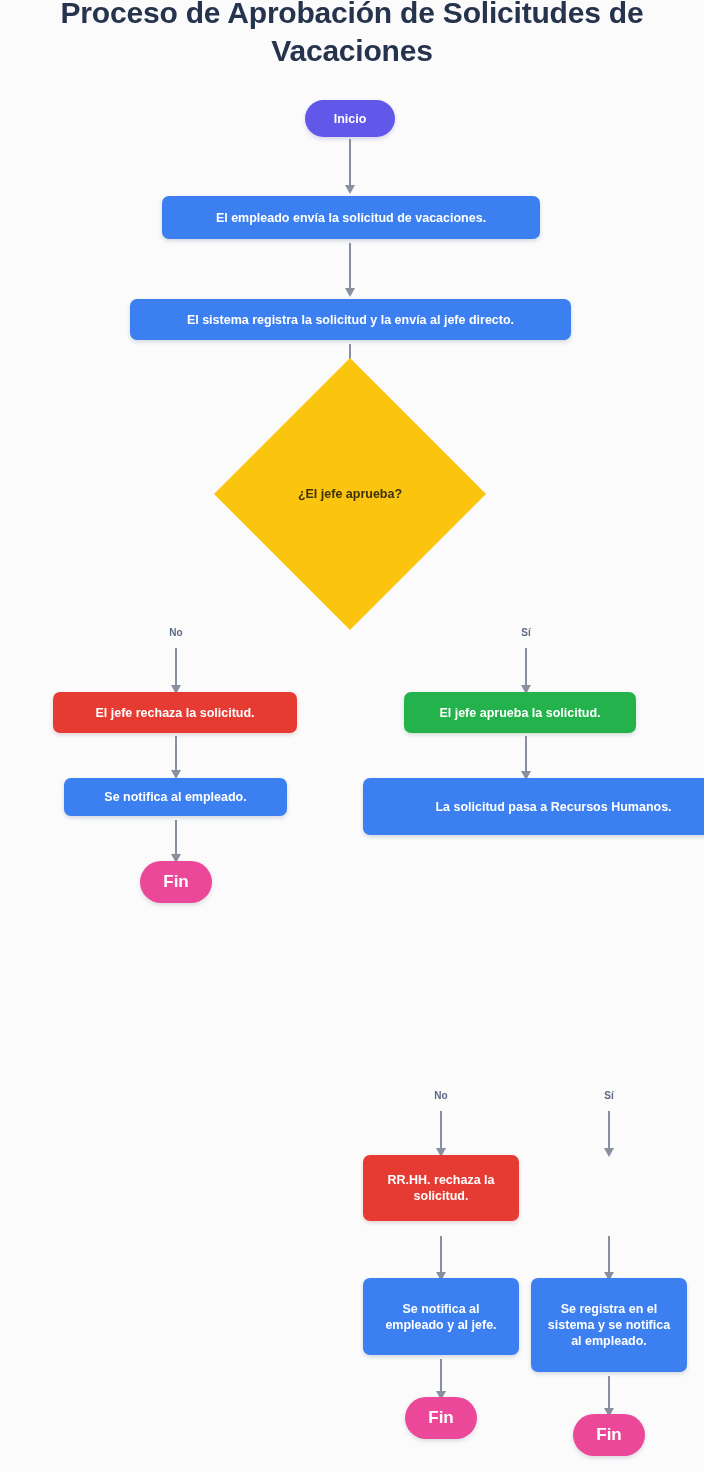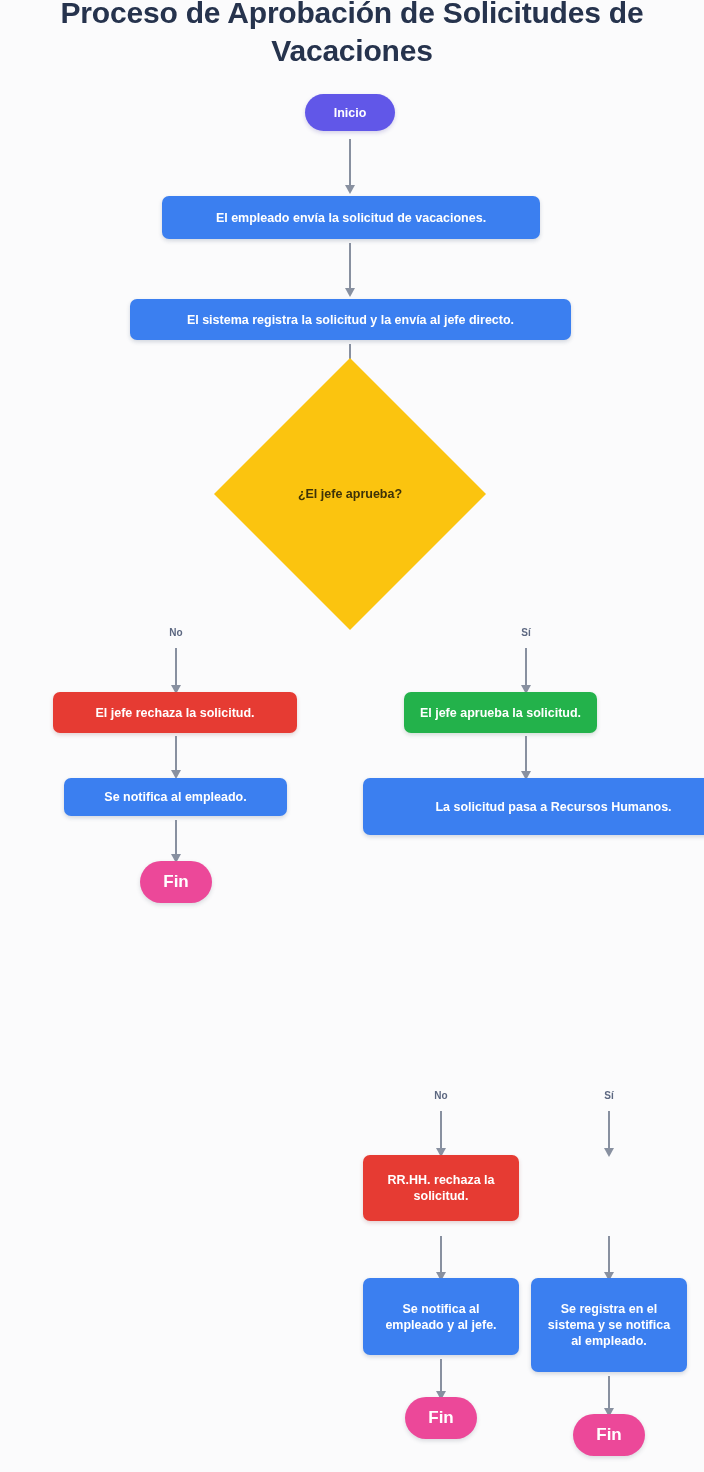--- a/index.html
+++ b/index.html
@@ -140,21 +140,21 @@
     white-space: nowrap;
   }
 </style>
 </head>
 <body>
 
 <div id="canvas">
 
   <div class="title">Proceso de Aprobación de Solicitudes de Vacaciones</div>
 
-  <div class="node start" style="left:305px; top:94px; width:90px; height:37px;">Inicio</div>
+  <div class="node start" style="left:305px; top:100px; width:90px; height:37px;">Inicio</div>
 
   <div class="arrow" style="left:349px; top:139px; height:47px;"></div>
 
   <div class="node process" style="left:162px; top:196px; width:378px; height:43px;">El empleado envía la solicitud de vacaciones.</div>
 
   <div class="arrow" style="left:349px; top:243px; height:46px;"></div>
 
   <div class="node process" style="left:130px; top:299px; width:441px; height:41px;">El sistema registra la solicitud y la envía al jefe directo.</div>
 
   <div class="arrow noheadtop" style="left:349px; top:344px; height:20px;"></div>
@@ -173,21 +173,21 @@
   <div class="node danger" style="left:53px; top:692px; width:244px; height:41px;">El jefe rechaza la solicitud.</div>
 
   <div class="arrow" style="left:175px; top:736px; height:35px;"></div>
 
   <div class="node process" style="left:64px; top:778px; width:223px; height:38px;">Se notifica al empleado.</div>
 
   <div class="arrow" style="left:175px; top:820px; height:35px;"></div>
 
   <div class="node terminator" style="left:140px; top:861px; width:72px; height:42px;">Fin</div>
 
-  <div class="node success" style="left:404px; top:692px; width:193px; height:41px;">El jefe aprueba la solicitud.</div>
+  <div class="node success" style="left:404px; top:692px; width:232px; height:41px;">El jefe aprueba la solicitud.</div>
 
   <div class="arrow" style="left:525px; top:736px; height:36px;"></div>
 
   <div class="node process" style="left:363px; top:778px; width:381px; height:57px;">La solicitud pasa a Recursos Humanos.</div>
 
 
   <div class="edge-label" style="left:411px; top:1090px; width:60px;">No</div>
   <div class="arrow" style="left:440px; top:1111px; height:38px;"></div>
 
   <div class="edge-label" style="left:579px; top:1090px; width:60px;">Sí</div>

